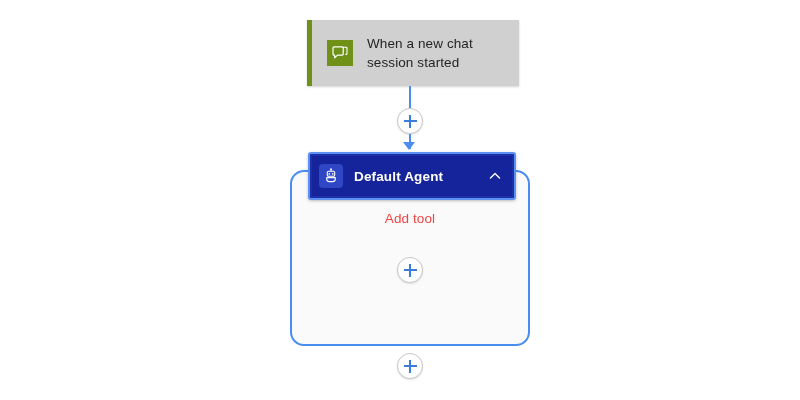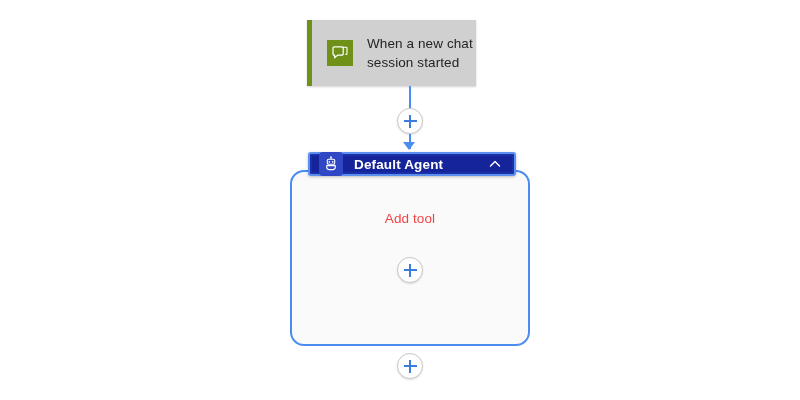--- a/index.html
+++ b/index.html
@@ -18,21 +18,21 @@
   #canvas {
     position: absolute;
     inset: 0;
   }
 
   
   #trigger-card {
     position: absolute;
     left: 307px;
     top: 20px;
-    width: 169px;
+    width: 212px;
     height: 66px;
     background: #d0d0d0;
     box-sizing: border-box;
     display: flex;
     align-items: center;
     box-shadow: 0 1px 2px rgba(0,0,0,0.18);
   }
   #trigger-accent {
     position: absolute;
     left: 0;
@@ -122,21 +122,21 @@
     border-radius: 14px;
     box-sizing: border-box;
   }
 
   
   #agent-header-wrap {
     position: absolute;
     left: 308px;
     top: 152px;
     width: 208px;
-    height: 24px;
+    height: 48px;
     border: 2px solid #5b8ff0;
     border-radius: 3px;
     background: #1a2fa8;
     box-sizing: border-box;
     padding: 2px;
     box-shadow: 0 1px 3px rgba(0,0,0,0.25);
   }
   #agent-header {
     width: 100%;
     height: 100%;

